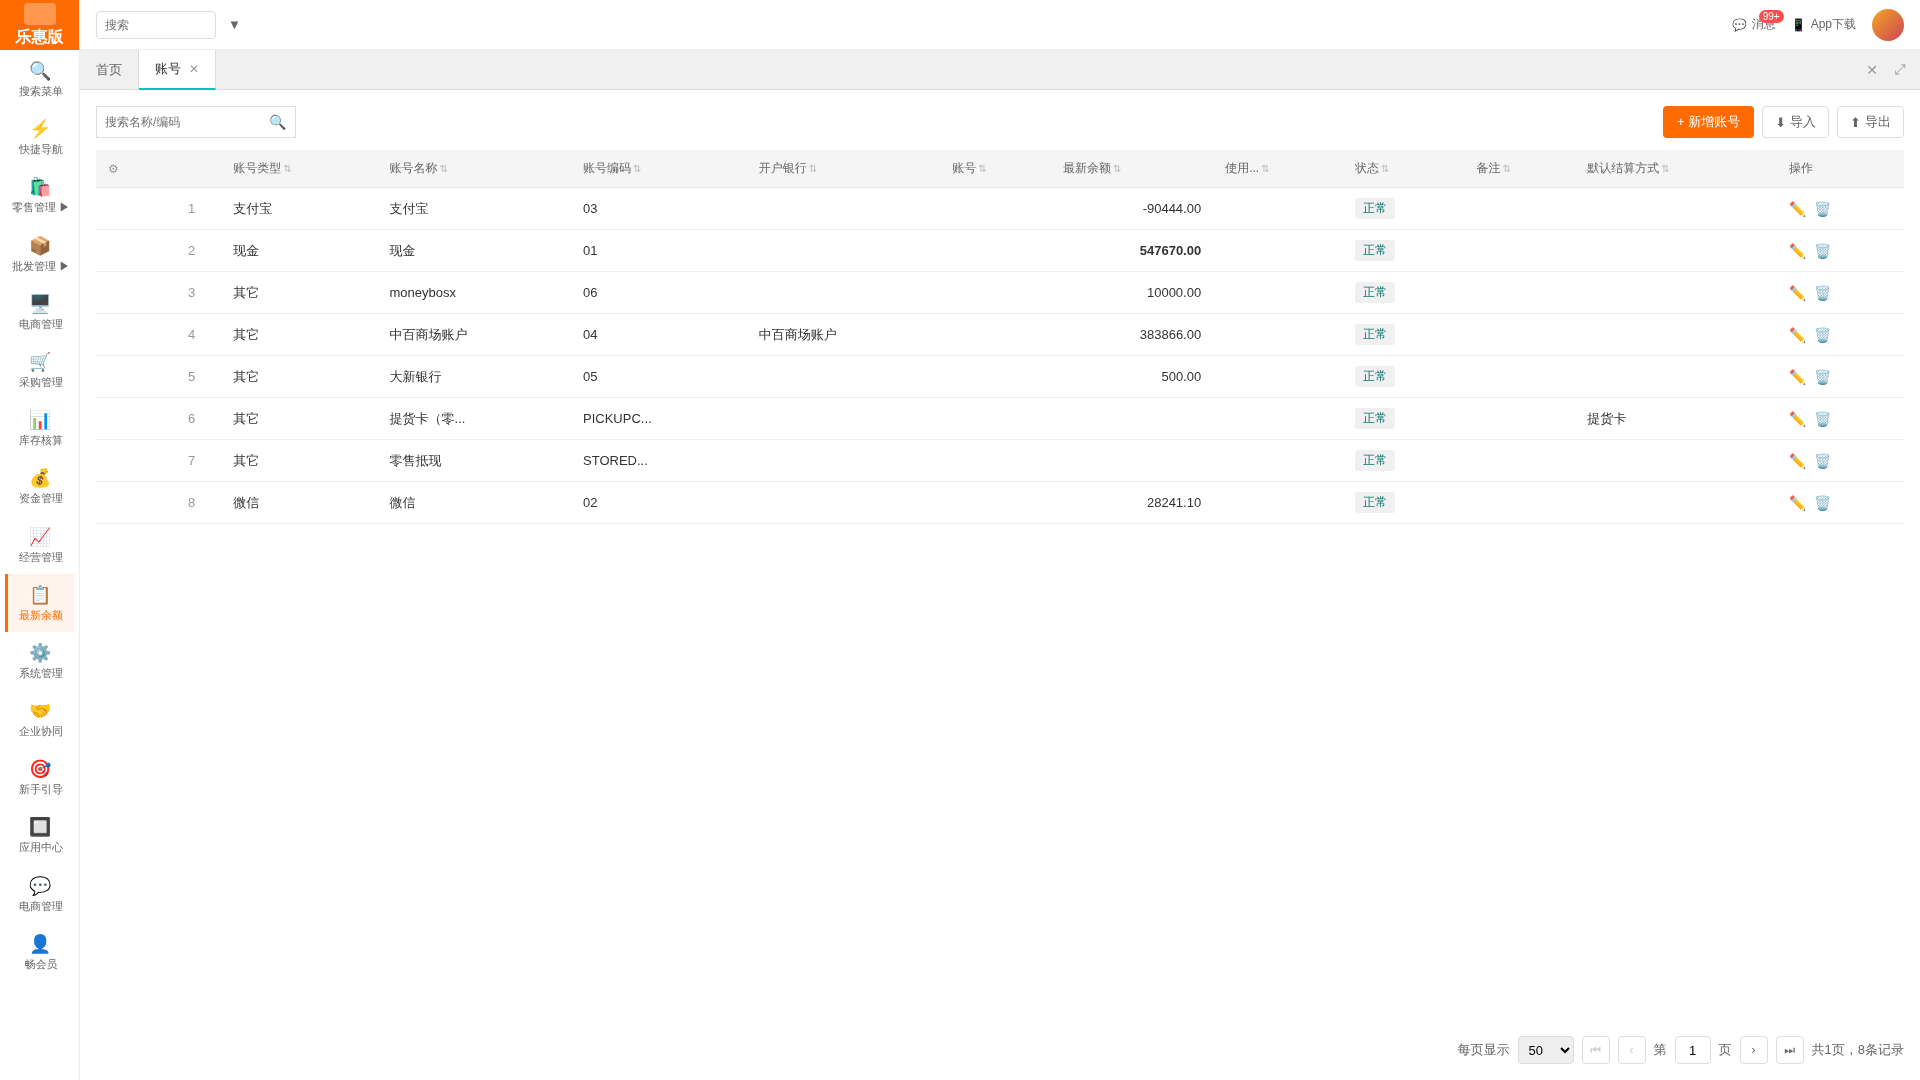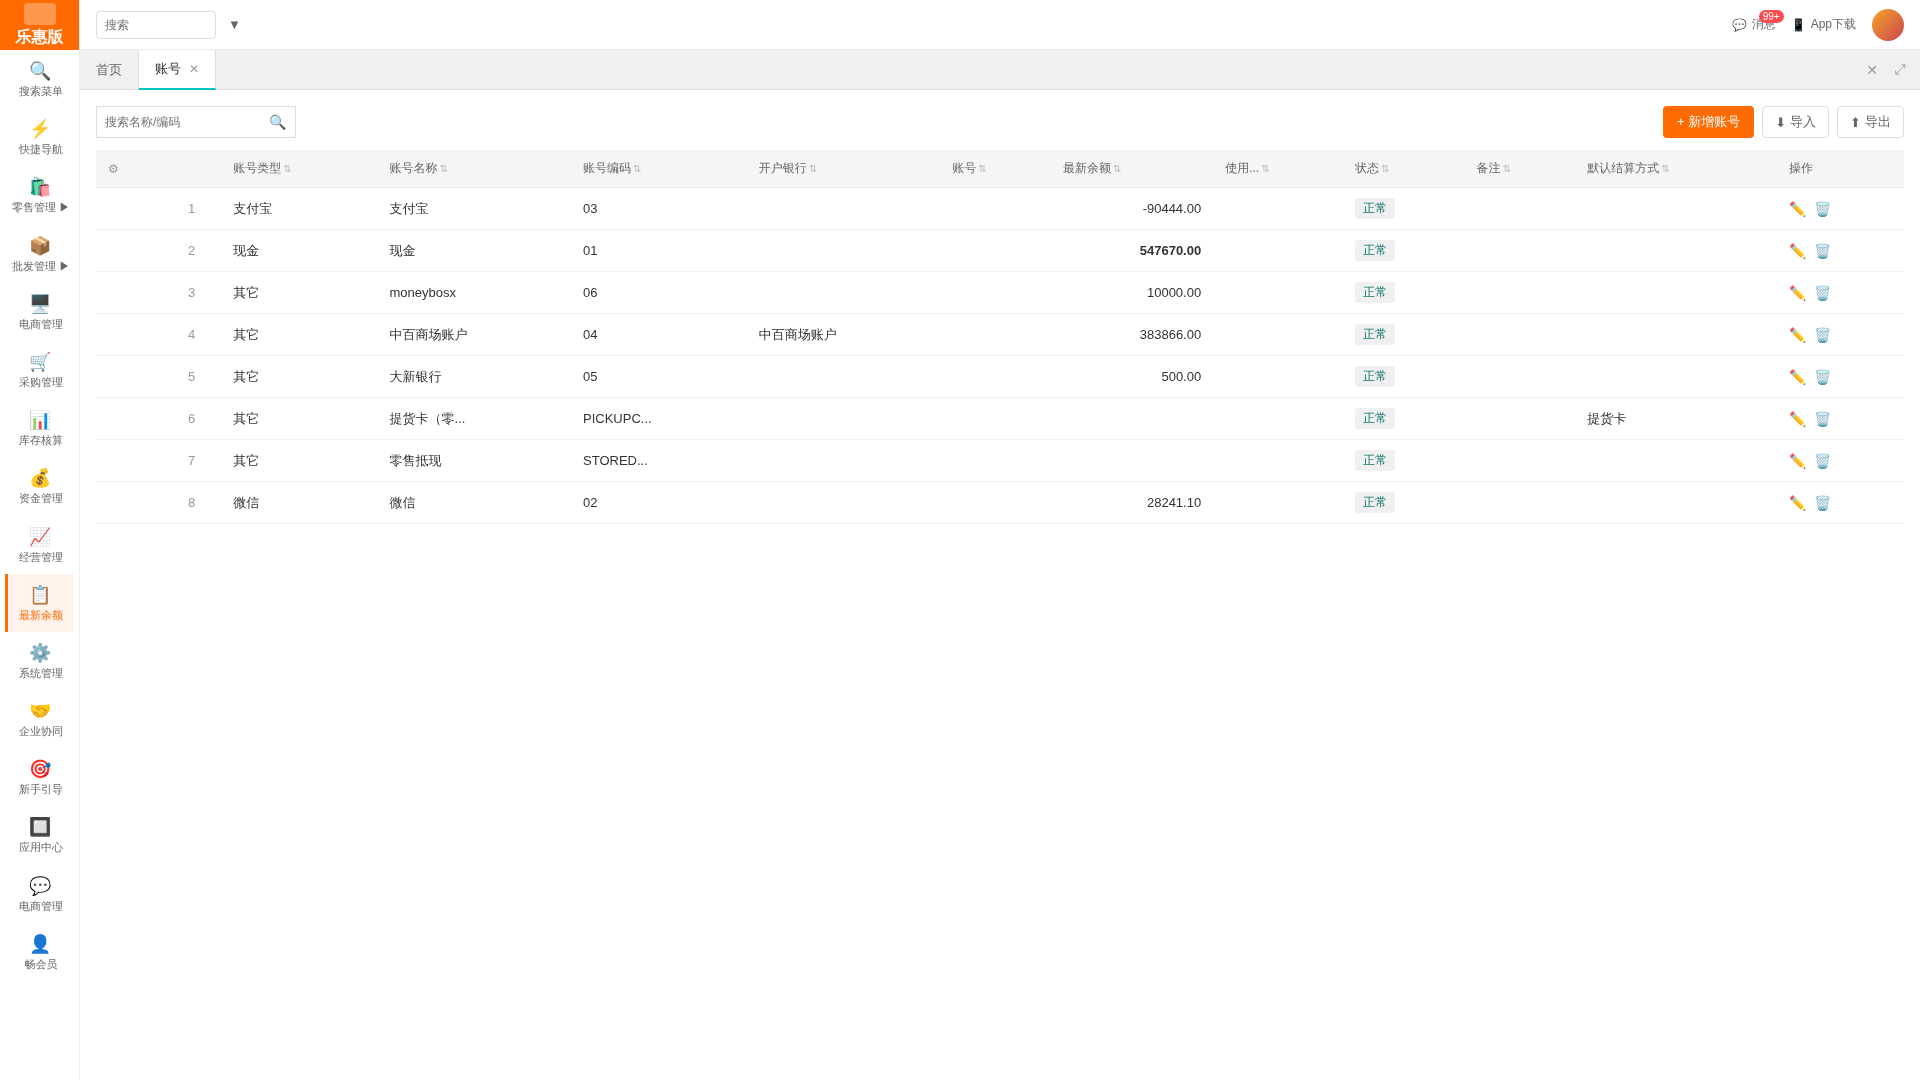--- a/index.html
+++ b/index.html
@@ -675,14 +675,30 @@
       <div class="action-btns">
         <span class="action-btn" title="编辑">✏️</span>
         <span class="action-btn" title="删除">🗑️</span>
       </div>
     </td>
   </tr>
           </tbody>
       </table>
     </div>
 
+    <div class="footer">
+      <span class="footer-label">每页显示</span>
+      <select class="page-size-select">
+        <option>50</option>
+        <option>100</option>
+        <option>200</option>
+      </select>
+      <div class="page-btn disabled">⏮</div>
+      <div class="page-btn disabled">‹</div>
+      <span class="footer-label">第</span>
+      <input class="page-input" value="1" style="">
+      <span class="footer-label">页</span>
+      <div class="page-btn">›</div>
+      <div class="page-btn">⏭</div>
+      <span class="page-info">共1页，8条记录</span>
+    </div>
   </div>
 </div>
 
 </body></html>

